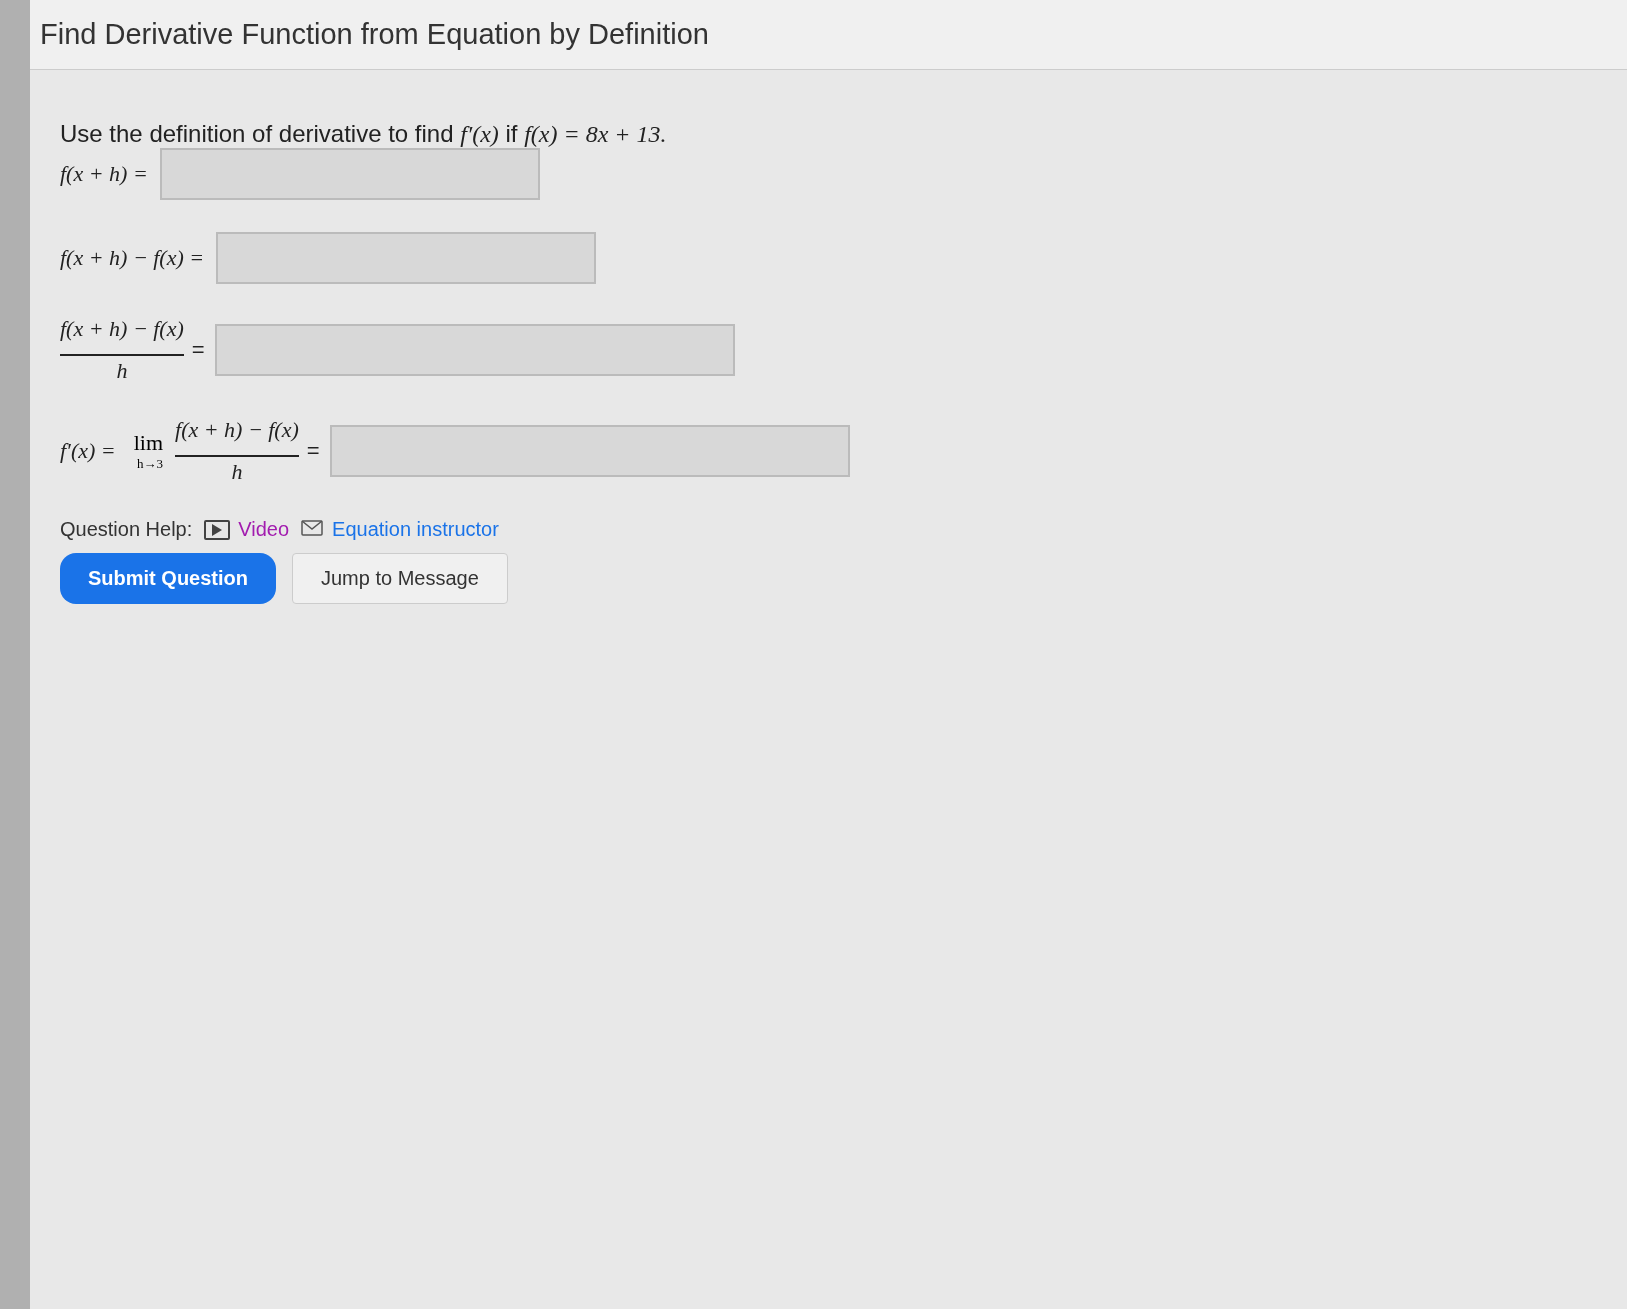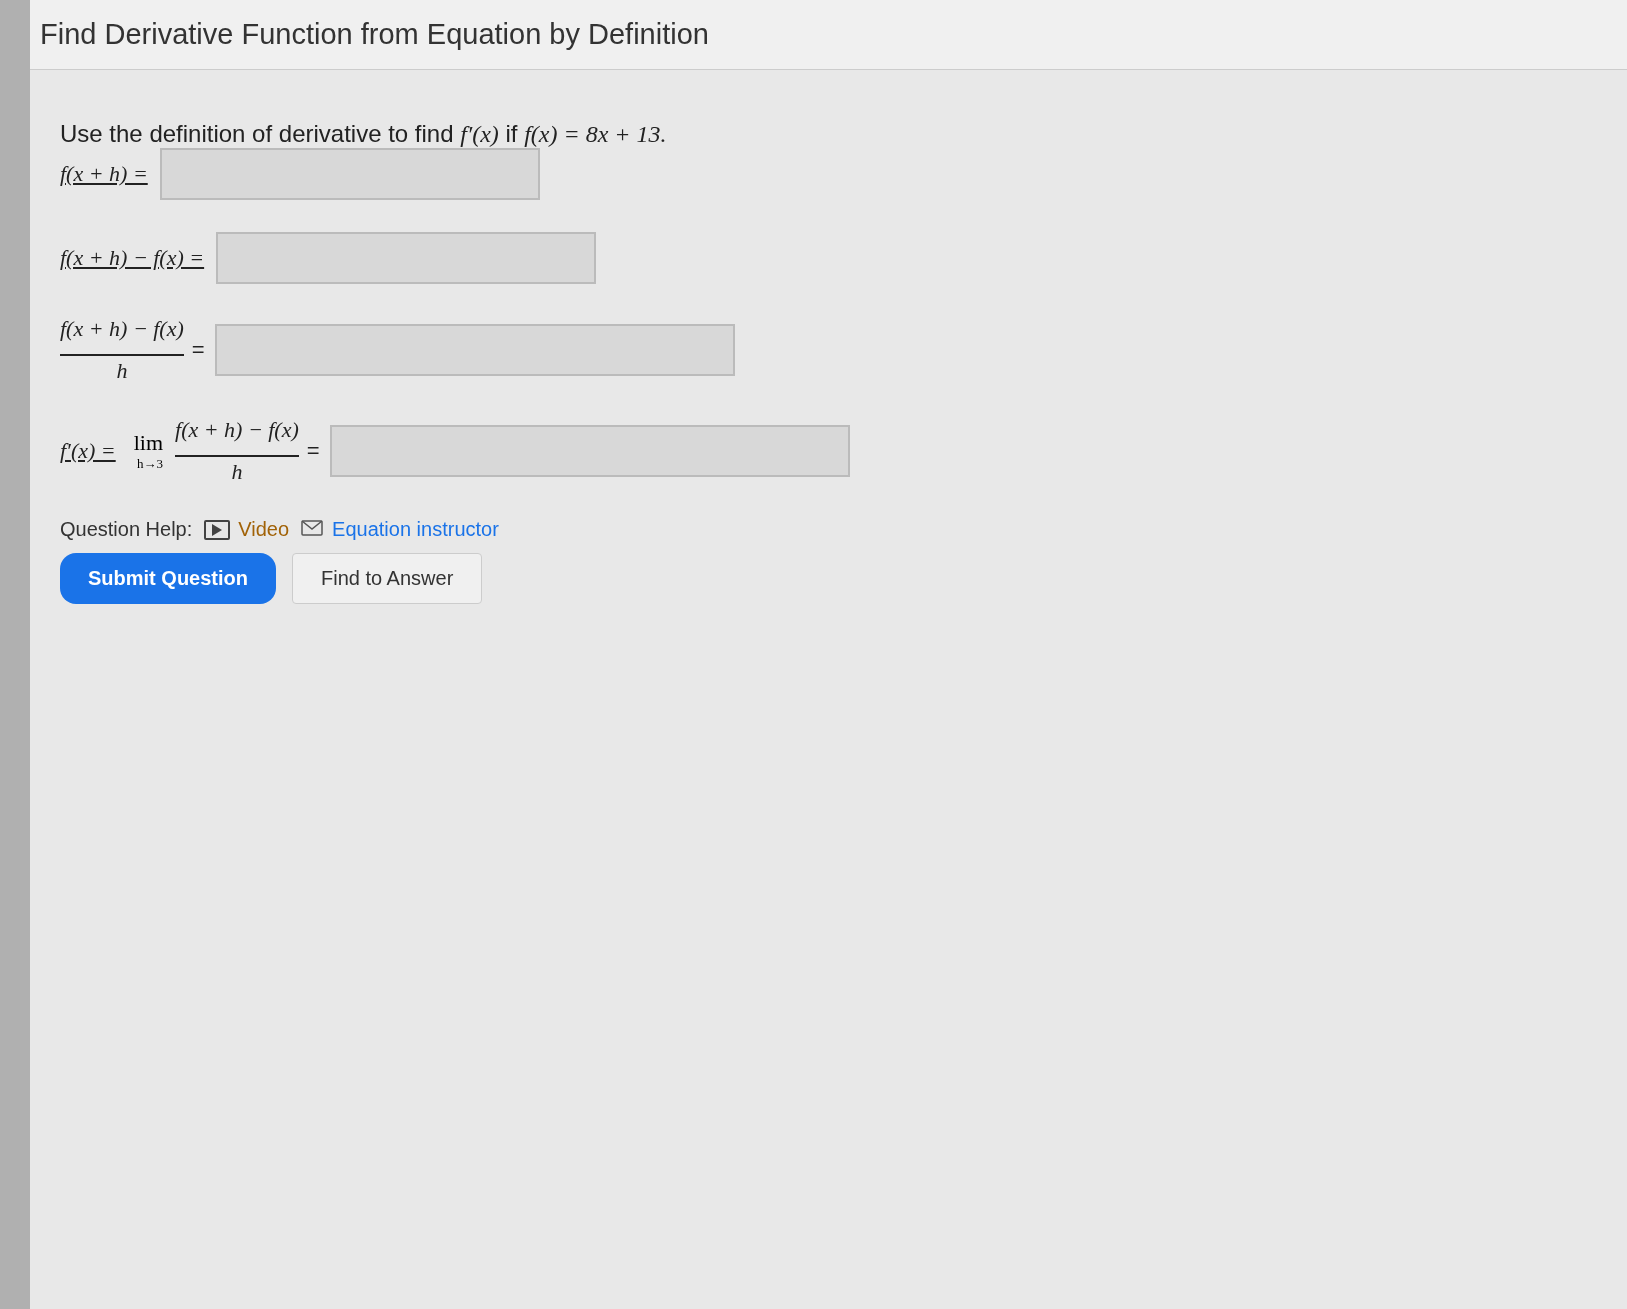--- a/index.html
+++ b/index.html
@@ -54,21 +54,20 @@
       margin-bottom: 32px;
     }
 
     .equation-label {
       font-size: 22px;
       color: #222;
       white-space: nowrap;
       margin-right: 12px;
       font-family: Georgia, serif;
       font-style: italic;
-      text-decoration: underline;
     }
 
     .equation-label-frac {
       display: flex;
       flex-direction: column;
       align-items: center;
       font-size: 22px;
       color: #222;
       white-space: nowrap;
       margin-right: 8px;
@@ -140,21 +139,21 @@
       font-family: Arial, sans-serif;
       font-size: 20px;
       color: #333;
       margin-bottom: 12px;
       display: flex;
       align-items: center;
       gap: 12px;
     }
 
     .help-link {
-      color: #a16207;
+      color: #a21caf;
       text-decoration: none;
       cursor: pointer;
       display: flex;
       align-items: center;
       gap: 5px;
       font-size: 20px;
     }
 
     .buttons-row {
       display: flex;
@@ -282,17 +281,17 @@
             <rect x="1" y="1" width="20" height="14" rx="1" fill="none" stroke="#555" stroke-width="1.5"></rect>
             <polyline points="1,1 11,9 21,1" fill="none" stroke="#555" stroke-width="1.5"></polyline>
           </svg>
         </span>
         <span style="color:#1a73e8;">Equation instructor</span>
       </span>
     </div>
 
     <div class="buttons-row">
       <button class="submit-btn">Submit Question</button>
-      <button class="jump-btn">Find to Answer</button>
+      <button class="jump-btn">Jump to Message</button>
     </div>
 
   </div>
 </div>
 
 </body></html>

